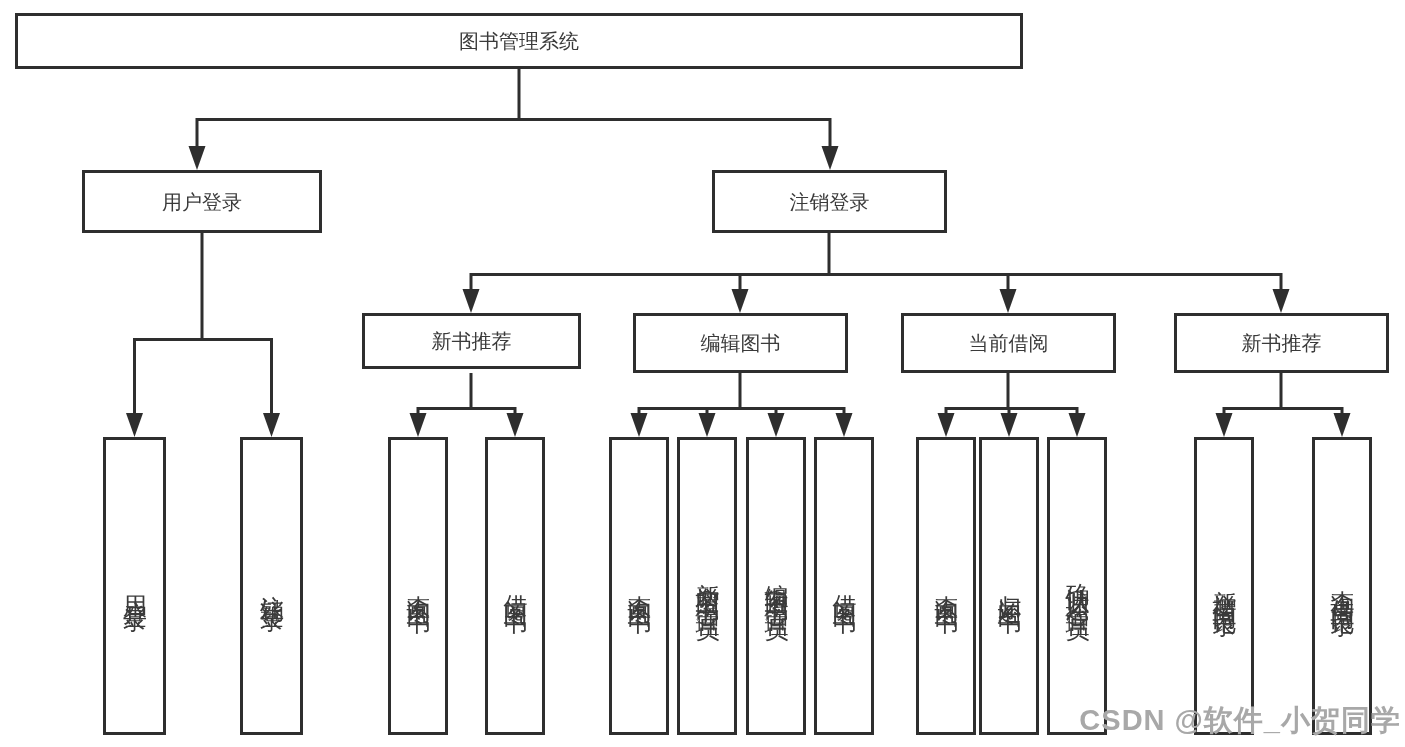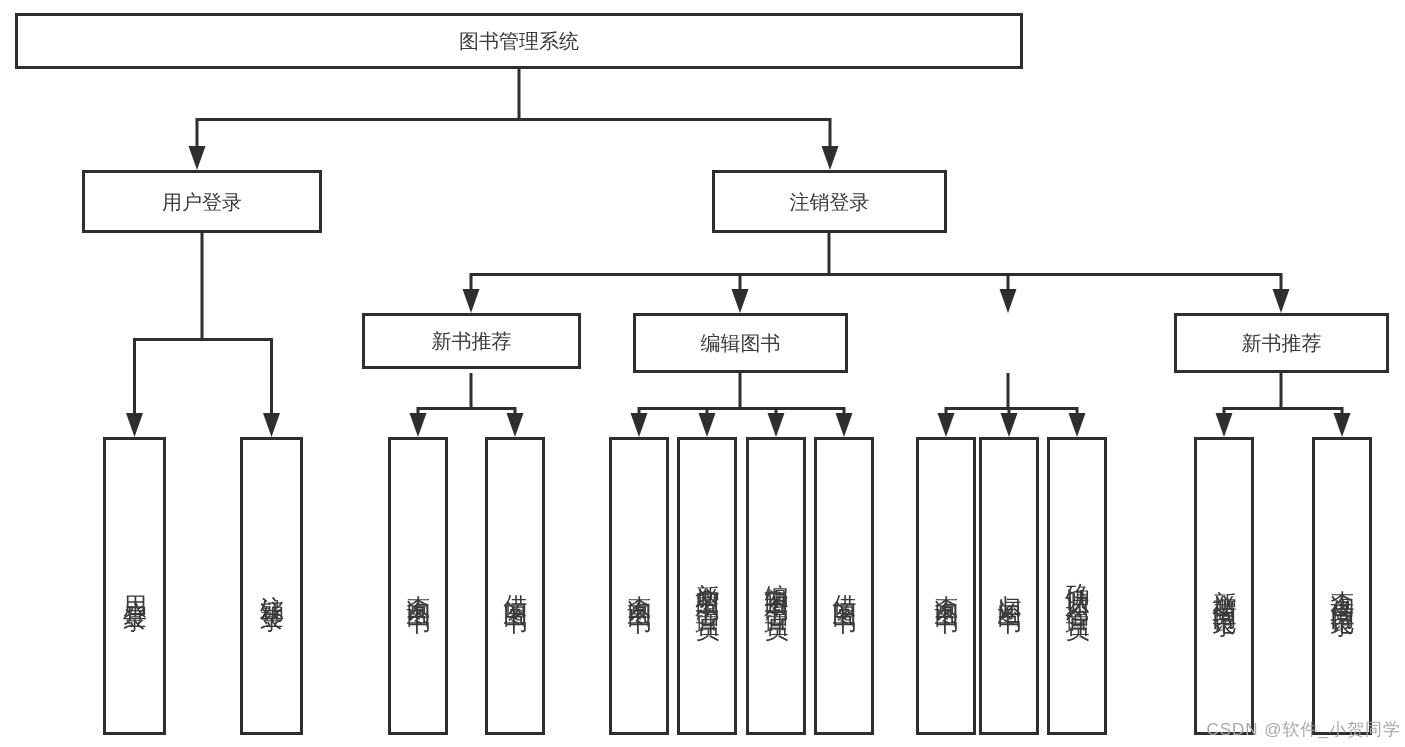--- a/index.html
+++ b/index.html
@@ -32,23 +32,24 @@
   .vbox{
     writing-mode:vertical-rl;
     letter-spacing:5px;
     font-size:24px;
     white-space:normal;
   }
   .watermark{
     position:absolute;
     right:4px;bottom:6px;
     color:var(--wm);
-    font-size:17px;
+    font-size:29px;
     letter-spacing:1px;
     pointer-events:none;
+    font-weight:bold;
   }
 </style>
 </head>
 <body>
 
 <div class="canvas">
 
   <svg class="wires" viewBox="0 0 1405 747" aria-hidden="true">
 
     <path d="M519 69 V119.5 M197 119.5 H830 M197 118 V148 M830 118 V148"></path>
@@ -85,20 +86,21 @@
     <polygon points="1333.5,413 1350.5,413 1342,437"></polygon>
   </svg>
 
   <div class="box" style="left:15px;top:13px;width:1008px;height:56px">图书管理系统</div>
 
   <div class="box" style="left:82px;top:170px;width:240px;height:63px">用户登录</div>
   <div class="box" style="left:712px;top:170px;width:235px;height:63px">注销登录</div>
 
   <div class="box" style="left:362px;top:313px;width:219px;height:56px">新书推荐</div>
   <div class="box" style="left:633px;top:313px;width:215px;height:60px">编辑图书</div>
+  <div class="box" style="left:901px;top:313px;width:215px;height:60px">当前借阅</div>
   <div class="box" style="left:1174px;top:313px;width:215px;height:60px">新书推荐</div>
 
   <div class="box vbox" style="left:103px;top:437px;width:63px;height:298px">用户登录</div>
   <div class="box vbox" style="left:240px;top:437px;width:63px;height:298px">注销登录</div>
 
   <div class="box vbox" style="left:388px;top:437px;width:60px;height:298px">查询图书</div>
   <div class="box vbox" style="left:485px;top:437px;width:60px;height:298px">借阅图书</div>
 
   <div class="box vbox" style="left:609px;top:437px;width:60px;height:298px">查询图书</div>
   <div class="box vbox" style="left:677px;top:437px;width:60px;height:298px">新增图书（管理员）</div>

